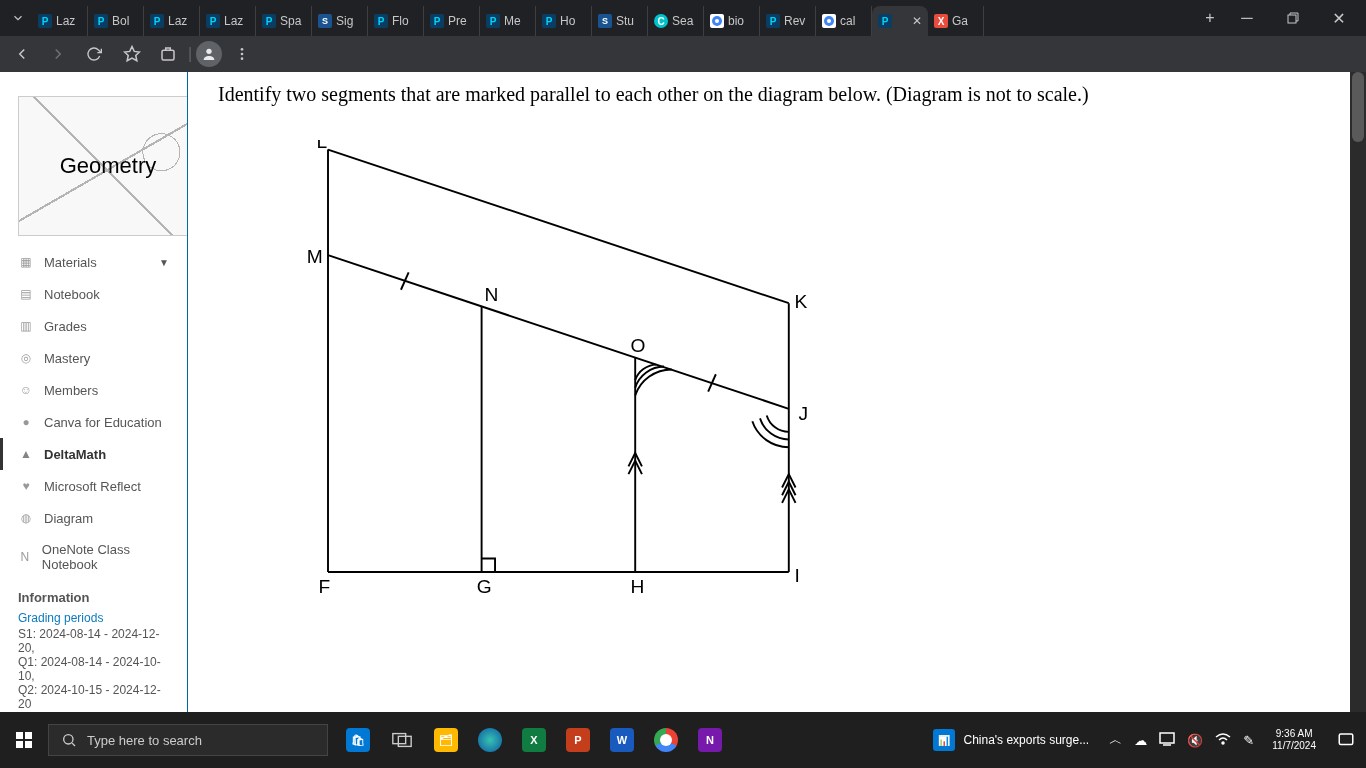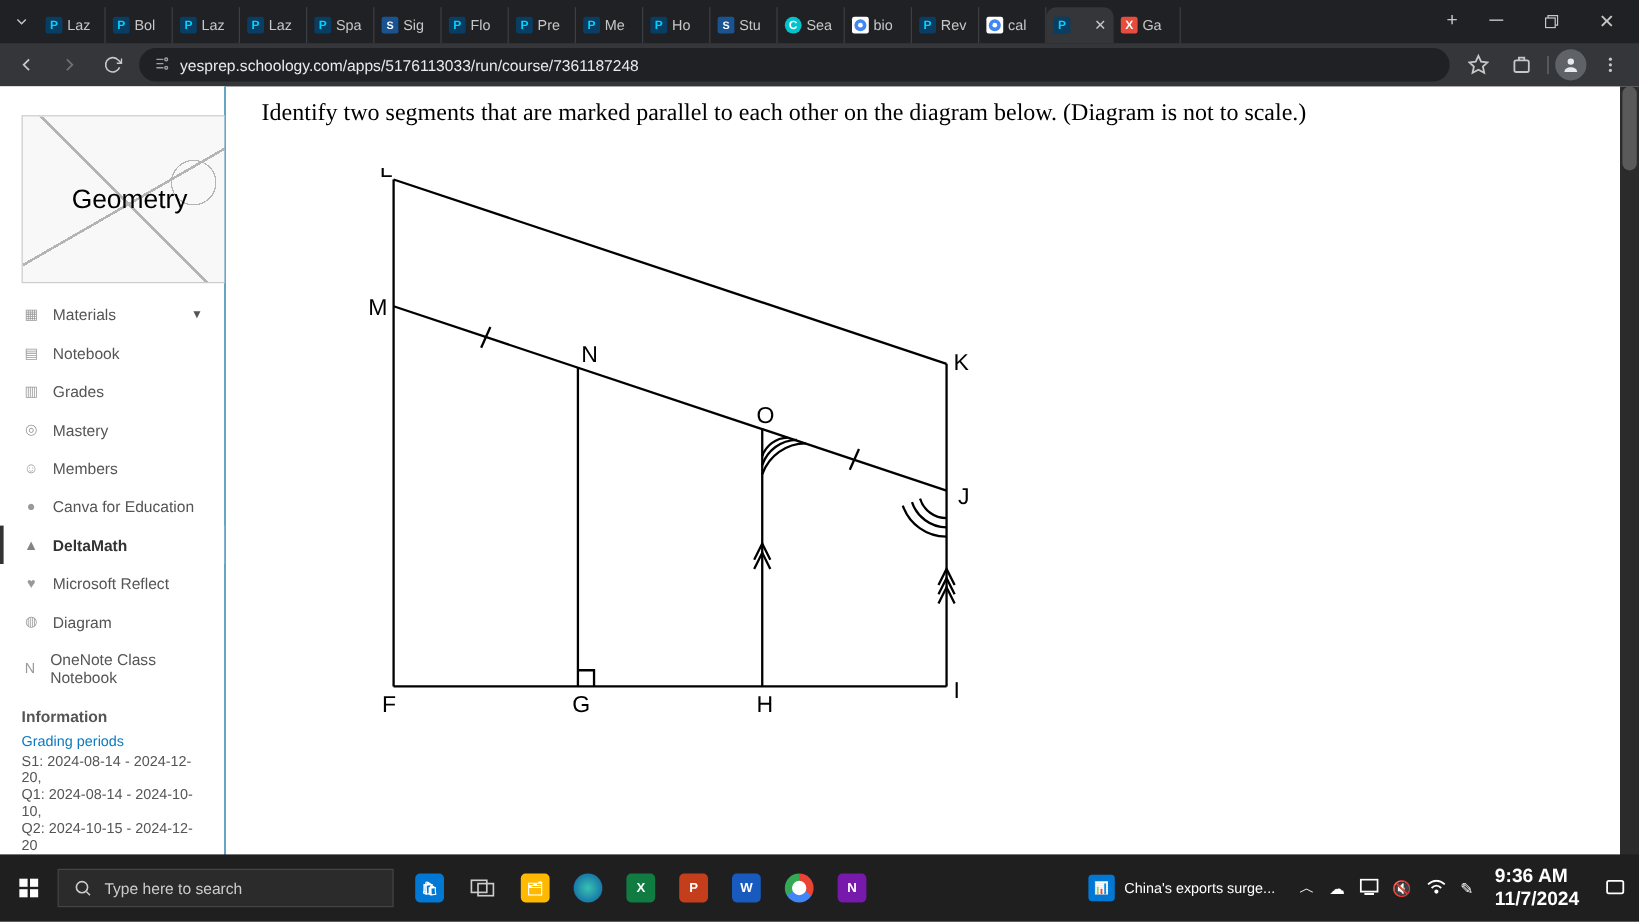--- a/index.html
+++ b/index.html
@@ -63,21 +63,21 @@
 .taskbar { position:absolute; bottom:0; left:0; right:0; height:56px; background:#1f1f1f; display:flex; align-items:center; }
 .start { width:48px; height:40px; display:flex; align-items:center; justify-content:center; color:#fff; }
 .search-box { height:32px; width:280px; background:#2b2b2b; display:flex; align-items:center; padding:0 12px; gap:10px; color:#ccc; font-size:13px; border:1px solid #444; }
 .task-icons { display:flex; align-items:center; height:100%; margin-left:8px; }
 .task-icon { width:44px; height:40px; display:flex; align-items:center; justify-content:center; }
 .app-sq { width:24px; height:24px; border-radius:4px; display:flex; align-items:center; justify-content:center; font-size:11px; font-weight:bold; color:#fff; }
 .tray { margin-left:auto; display:flex; align-items:center; height:100%; }
 .news { display:flex; align-items:center; gap:8px; padding:0 12px; color:#fff; font-size:12px; }
 .news-ico { width:22px; height:22px; background:#0078d4; border-radius:3px; display:flex; align-items:center; justify-content:center; font-size:10px; }
 .tray-icons { display:flex; align-items:center; gap:12px; padding:0 8px; color:#fff; font-size:13px; }
-.clock { color:#fff; font-size:16px; text-align:left; line-height:1.2; padding:0 10px;font-weight:bold; }
+.clock { color:#fff; font-size:10px; text-align:center; line-height:1.2; padding:0 10px; }
 .notif { width:40px; display:flex; align-items:center; justify-content:center; color:#fff; }
 </style>
 </head>
 <body>
 
 <div class="titlebar">
   <div class="tab-dropdown">
     <svg width="14" height="14" viewBox="0 0 24 24" fill="none" stroke="#c7c7c7" stroke-width="2">
         <polyline points="6 9 12 15 18 9"></polyline>
       </svg>
@@ -185,32 +185,20 @@
   <div class="nav-btn" style="opacity:.4;">
     <svg width="18" height="18" viewBox="0 0 24 24" fill="none" stroke="#c7c7c7" stroke-width="2">
         <polyline points="9 18 15 12 9 6"></polyline>
       </svg>
   </div>
   <div class="nav-btn">
     <svg width="16" height="16" viewBox="0 0 24 24" fill="none" stroke="#c7c7c7" stroke-width="2">
         <path d="M23 4v6h-6"></path>
         <path d="M20.49 15a9 9 0 1 1-2.12-9.36L23 10"></path>
       </svg>
-  </div>
-  <div class="url-input">
-    <span class="url-icon">
-      <svg width="14" height="14" viewBox="0 0 24 24" fill="none" stroke="#9aa0a6" stroke-width="2">
-          <line x1="4" y1="6" x2="14" y2="6"></line>
-          <line x1="4" y1="12" x2="14" y2="12"></line>
-          <line x1="4" y1="18" x2="14" y2="18"></line>
-          <circle cx="18" cy="6" r="2"></circle>
-          <circle cx="18" cy="18" r="2"></circle>
-        </svg>
-    </span>
-    <span>yesprep.schoology.com/apps/5176113033/run/course/7361187248</span>
   </div>
   <div class="right-icons">
     <div class="addr-icon">
       <svg width="18" height="18" viewBox="0 0 24 24" fill="none" stroke="#c7c7c7" stroke-width="2">
           <polygon points="12 2 15 8.5 22 9.3 17 14 18.5 21 12 17.5 5.5 21 7 14 2 9.3 9 8.5 12 2"></polygon>
         </svg>
     </div>
     <div class="addr-icon">
       <svg width="18" height="18" viewBox="0 0 24 24" fill="none" stroke="#c7c7c7" stroke-width="2">
           <rect x="4" y="7" width="16" height="13" rx="2"></rect>

